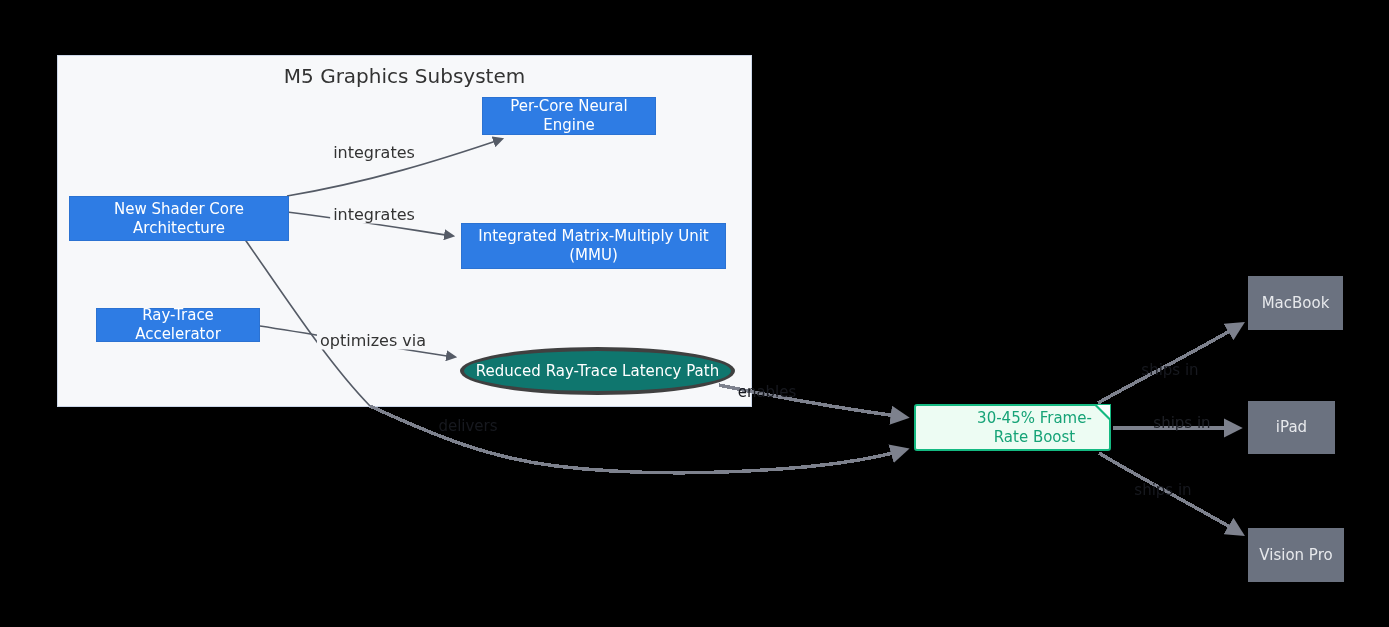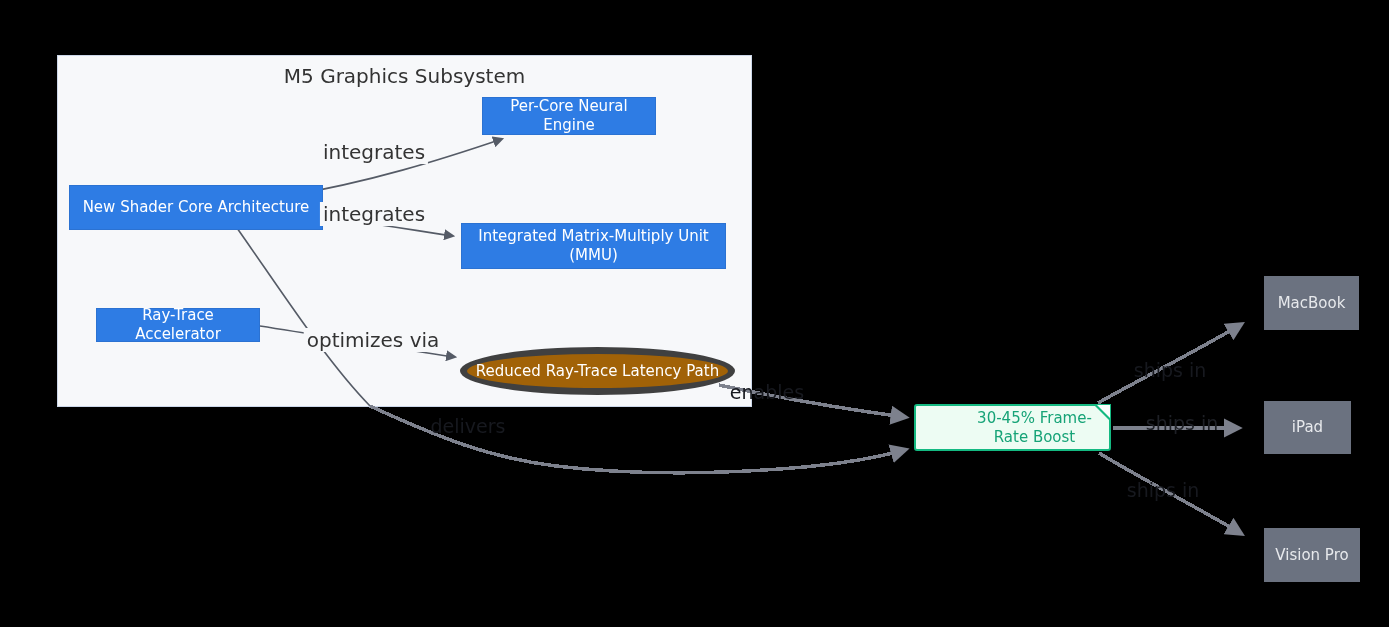--- a/index.html
+++ b/index.html
@@ -14,39 +14,39 @@
   .subgraph-title{
     position:absolute;left:0;top:8px;width:100%;text-align:center;
     color:#333;font-size:20px;
   }
   .edge-layer{position:absolute;left:0;top:0;width:1389px;height:627px;pointer-events:none;}
   .node{
     position:absolute;display:flex;align-items:center;justify-content:center;
     box-sizing:border-box;font-size:15px;text-align:center;line-height:1.25;
   }
   .node.blue{background:#2e7ce4;border:1px solid #2b72d2;color:#fff;}
-  .node.ellipse{background:#a16207;border:7px solid #404040;color:#fff;border-radius:50%;}
-  .node.gray{background:#6b7280;border:1px solid #6b7280;color:#e7e9ec;margin-left:16px;}
+  .node.ellipse{background:#0f766e;border:4px solid #404040;color:#fff;border-radius:50%;}
+  .node.gray{background:#6b7280;border:1px solid #6b7280;color:#e7e9ec;}
   .node.green{
     background:#edfcf3;border:2px solid #14b981;color:#16a377;border-radius:3px;
   }
   .fold-back{
     position:absolute;top:-2px;right:-2px;width:0;height:0;
     border-top:18px solid #14b981;border-left:18px solid transparent;
   }
   .fold-front{
     position:absolute;top:-1px;right:-1px;width:0;height:0;
     border-top:13px solid #fbfdfc;border-left:13px solid transparent;
   }
   .edge-label{
     position:absolute;transform:translate(-50%,-50%);white-space:nowrap;
-    font-size:20px;
+    font-size:16px;
   }
   .edge-label.light{background:#f7f8fa;color:#333;padding:0 3px;}
-  .edge-label.dark{color:#17191f;font-size:19px;}
+  .edge-label.dark{color:#17191f;font-size:15px;}
   .edge-label.on-line{color:#1e2026;}
 </style>
 </head>
 <body>
 
 <div class="canvas">
 
   <div class="subgraph">
     <div class="subgraph-title">M5 Graphics Subsystem</div>
   </div>
@@ -72,21 +72,21 @@
       <path d="M370,406 C440,438 490,458 556,466 C630,475 700,474 765,470 C815,467 862,462 904,450" marker-end="url(#arrow-gray)"></path>
       <path d="M719,385 C785,399 845,409 904,417" marker-end="url(#arrow-gray)"></path>
       <path d="M1098,403 C1135,382 1200,349 1240,325" marker-end="url(#arrow-gray)"></path>
       <path d="M1113,428 L1237,428" marker-end="url(#arrow-gray)"></path>
       <path d="M1099,453 C1140,478 1202,510 1240,533" marker-end="url(#arrow-gray)"></path>
     </g>
   </svg>
 
   <div class="node blue" style="left:482px;top:97px;width:174px;height:38px;">Per-Core Neural Engine</div>
 
-  <div class="node blue" style="left:69px;top:185px;width:254px;height:45px;">New Shader Core Architecture</div>
+  <div class="node blue" style="left:69px;top:196px;width:220px;height:45px;">New Shader Core Architecture</div>
 
   <div class="node blue" style="left:461px;top:223px;width:265px;height:46px;">Integrated Matrix-Multiply Unit (MMU)</div>
 
   <div class="node blue" style="left:96px;top:308px;width:164px;height:34px;">Ray-Trace Accelerator</div>
 
   <div class="node ellipse" style="left:460px;top:347px;width:275px;height:48px;">Reduced Ray-Trace Latency Path</div>
 
   <div class="node green" style="left:914px;top:404px;width:197px;height:47px;padding-left:44px;">
     <span>30-45% Frame-Rate Boost</span>
     <span class="fold-back"></span>

